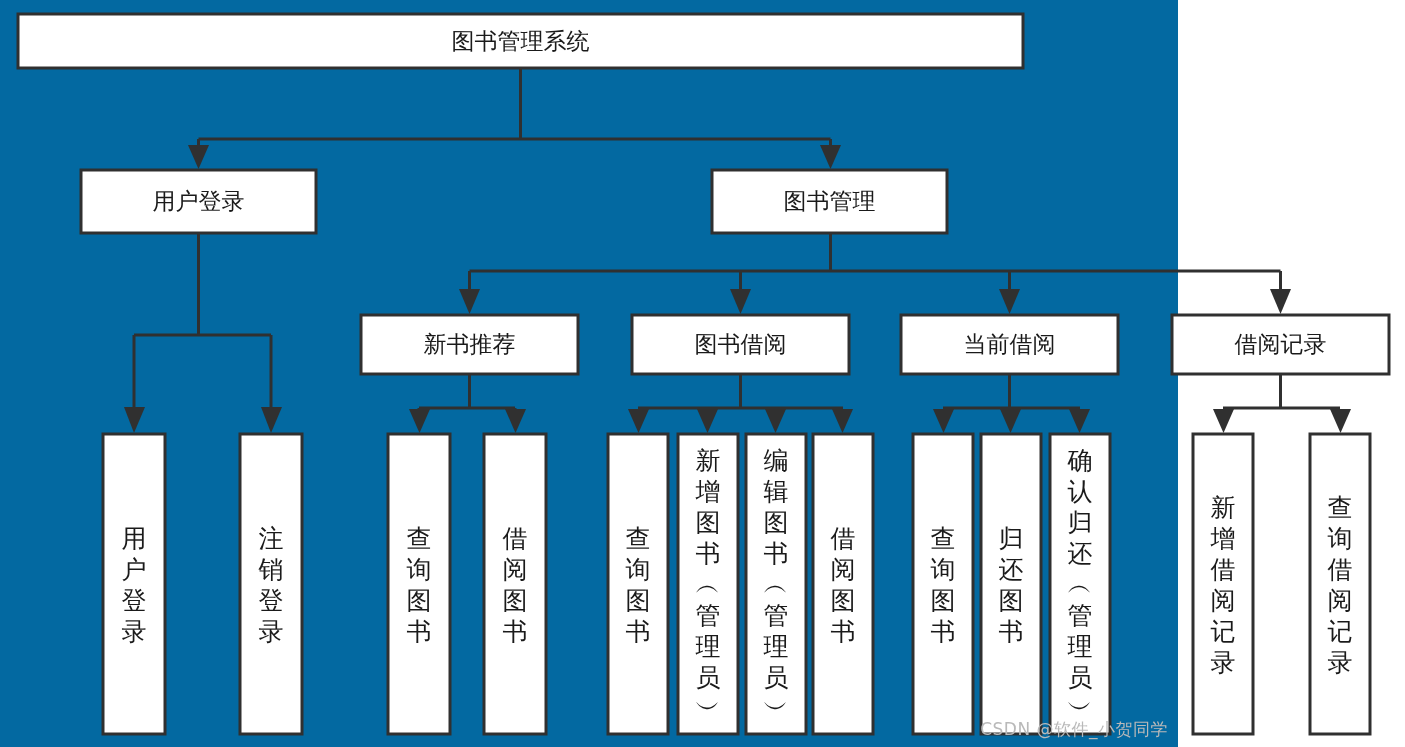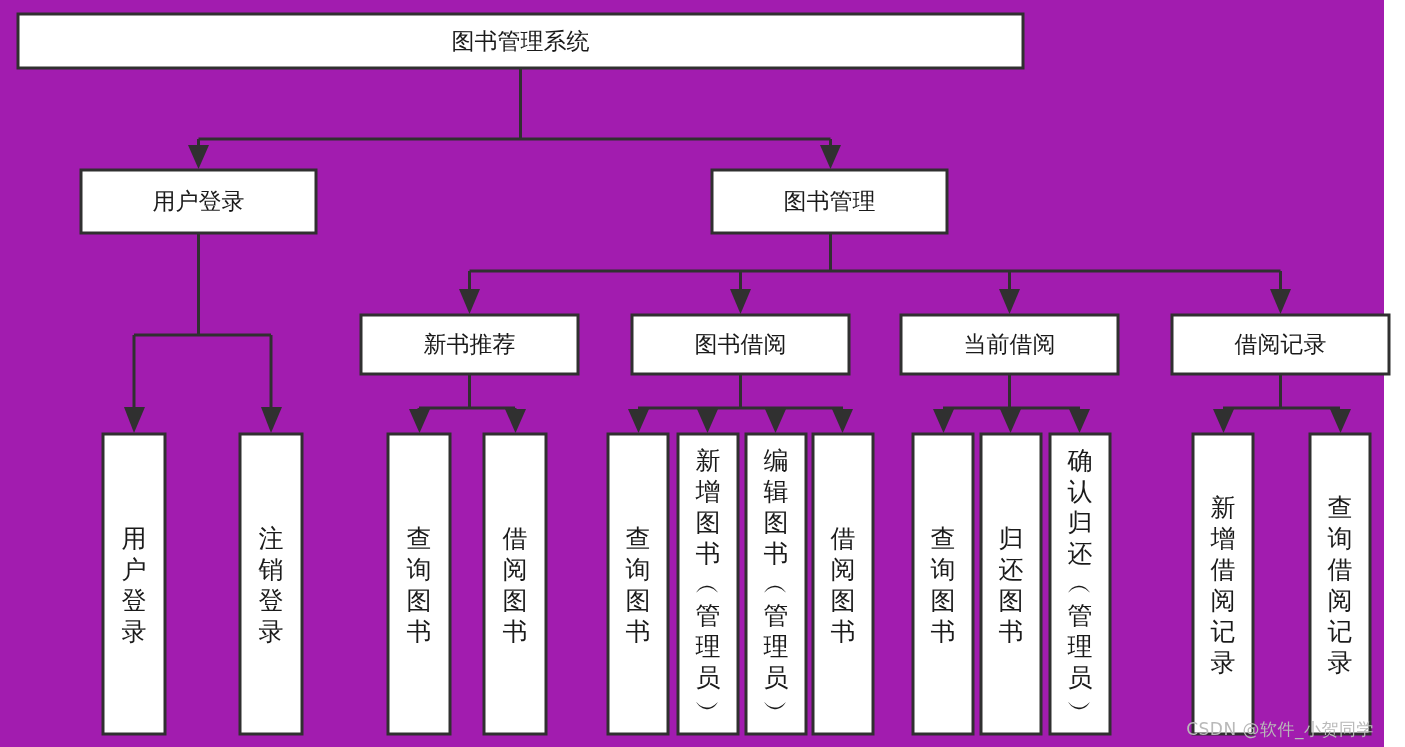--- a/index.html
+++ b/index.html
@@ -9,23 +9,23 @@
     background: #ffffff;
   }
   body {
     width: 1405px;
     height: 747px;
     overflow: hidden;
     font-family: "DejaVu Sans", "Liberation Sans", sans-serif;
   }
   #diagram-root {
     position: relative;
-    width: 1384px;
+    width: 1178px;
     height: 747px;
-    background: #a21caf;
+    background: #0369a1;
   }
   svg.diagram {
     position: absolute;
     top: 0;
     left: 0;
     width: 1405px;
     height: 747px;
     display: block;
   }
   .node-rect {

